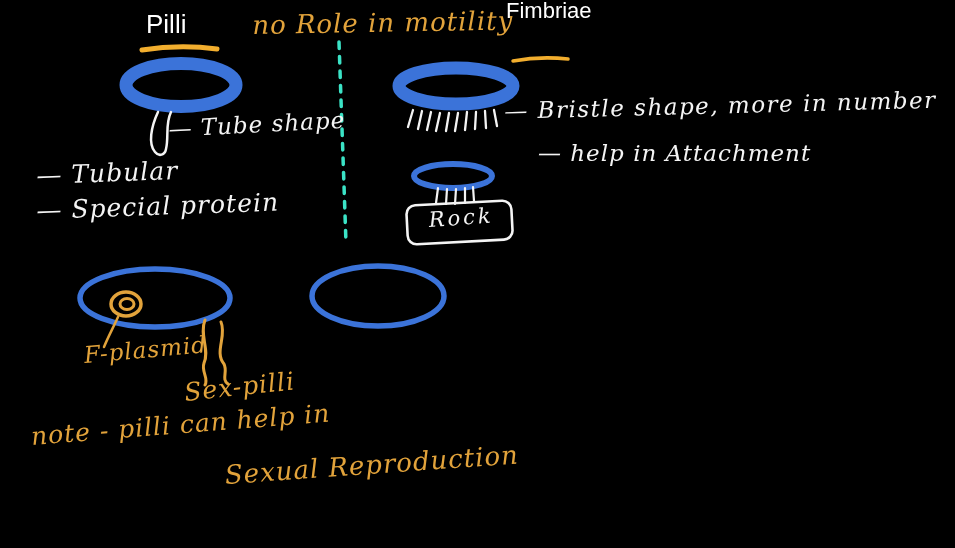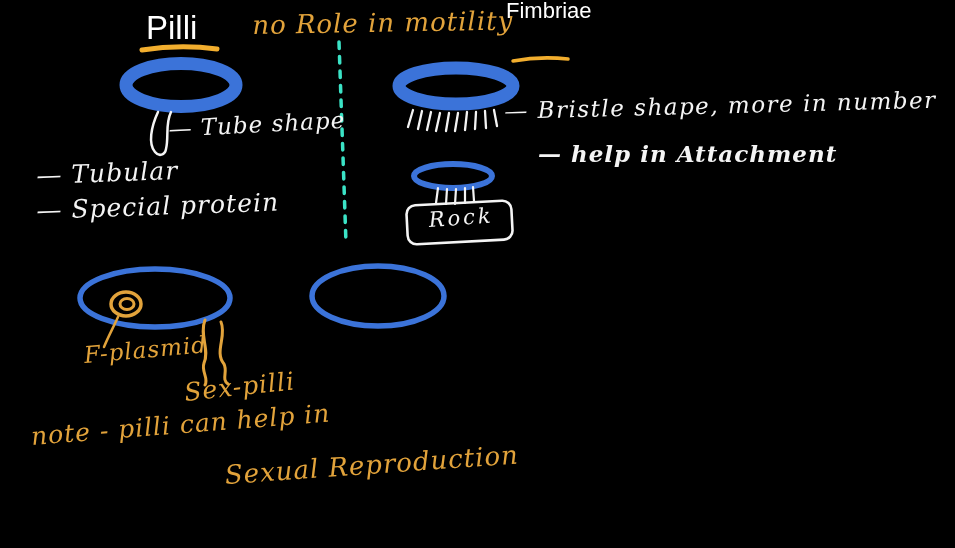--- a/index.html
+++ b/index.html
@@ -75,30 +75,30 @@
     <path d="M118,317 C113,328 108,337 104,347" class="stroke-orange" stroke-width="2.5"></path>
 
     <g class="stroke-orange" stroke-width="3">
       <path d="M205,320 C199,335 210,350 204,363 C201,372 209,378 205,385"></path>
       <path d="M221,322 C227,336 214,352 224,364 C228,372 221,379 228,384"></path>
     </g>
 
     <ellipse cx="378" cy="296" rx="66" ry="30" class="stroke-blue" stroke-width="5.5"></ellipse>
   </svg>
 
-  <div class="t print" style="left:146px;top:11px;font-size:33px;">Pilli</div>
+  <div class="t print" style="left:146px;top:11px;font-size:26px;">Pilli</div>
   <div class="t hand orange" style="left:252px;top:12px;font-size:26px;transform:rotate(-1deg);">no Role in motility</div>
   <div class="t print" style="left:506px;top:0;font-size:22px;">Fimbriae</div>
 
   <div class="t hand" style="left:168px;top:118px;font-size:23px;transform:rotate(-3deg);">— Tube shape</div>
   <div class="t hand" style="left:36px;top:163px;font-size:25px;transform:rotate(-2deg);">— Tubular</div>
   <div class="t hand" style="left:36px;top:198px;font-size:25px;transform:rotate(-2deg);">— Special protein</div>
 
   <div class="t hand" style="left:504px;top:100px;font-size:23px;transform:rotate(-1.5deg);letter-spacing:1.5px;">— Bristle shape, more in number</div>
-  <div class="t hand" style="left:538px;top:142px;font-size:23px;font-weight:bold;">— help in Attachment</div>
+  <div class="t hand" style="left:538px;top:142px;font-size:23px;">— help in Attachment</div>
   <div class="t hand" style="left:428px;top:210px;font-size:21px;transform:rotate(-4deg);letter-spacing:3px;">Rock</div>
 
   <div class="t hand orange" style="left:83px;top:344px;font-size:23px;transform:rotate(-5deg);">F-plasmid</div>
   <div class="t hand orange" style="left:183px;top:380px;font-size:25px;transform:rotate(-6deg);">Sex-pilli</div>
   <div class="t hand orange" style="left:30px;top:424px;font-size:25px;transform:rotate(-4.5deg);">note - pilli can help in</div>
   <div class="t hand orange" style="left:224px;top:462px;font-size:26px;transform:rotate(-4deg);">Sexual Reproduction</div>
 
 </div>
 
 </body></html>

